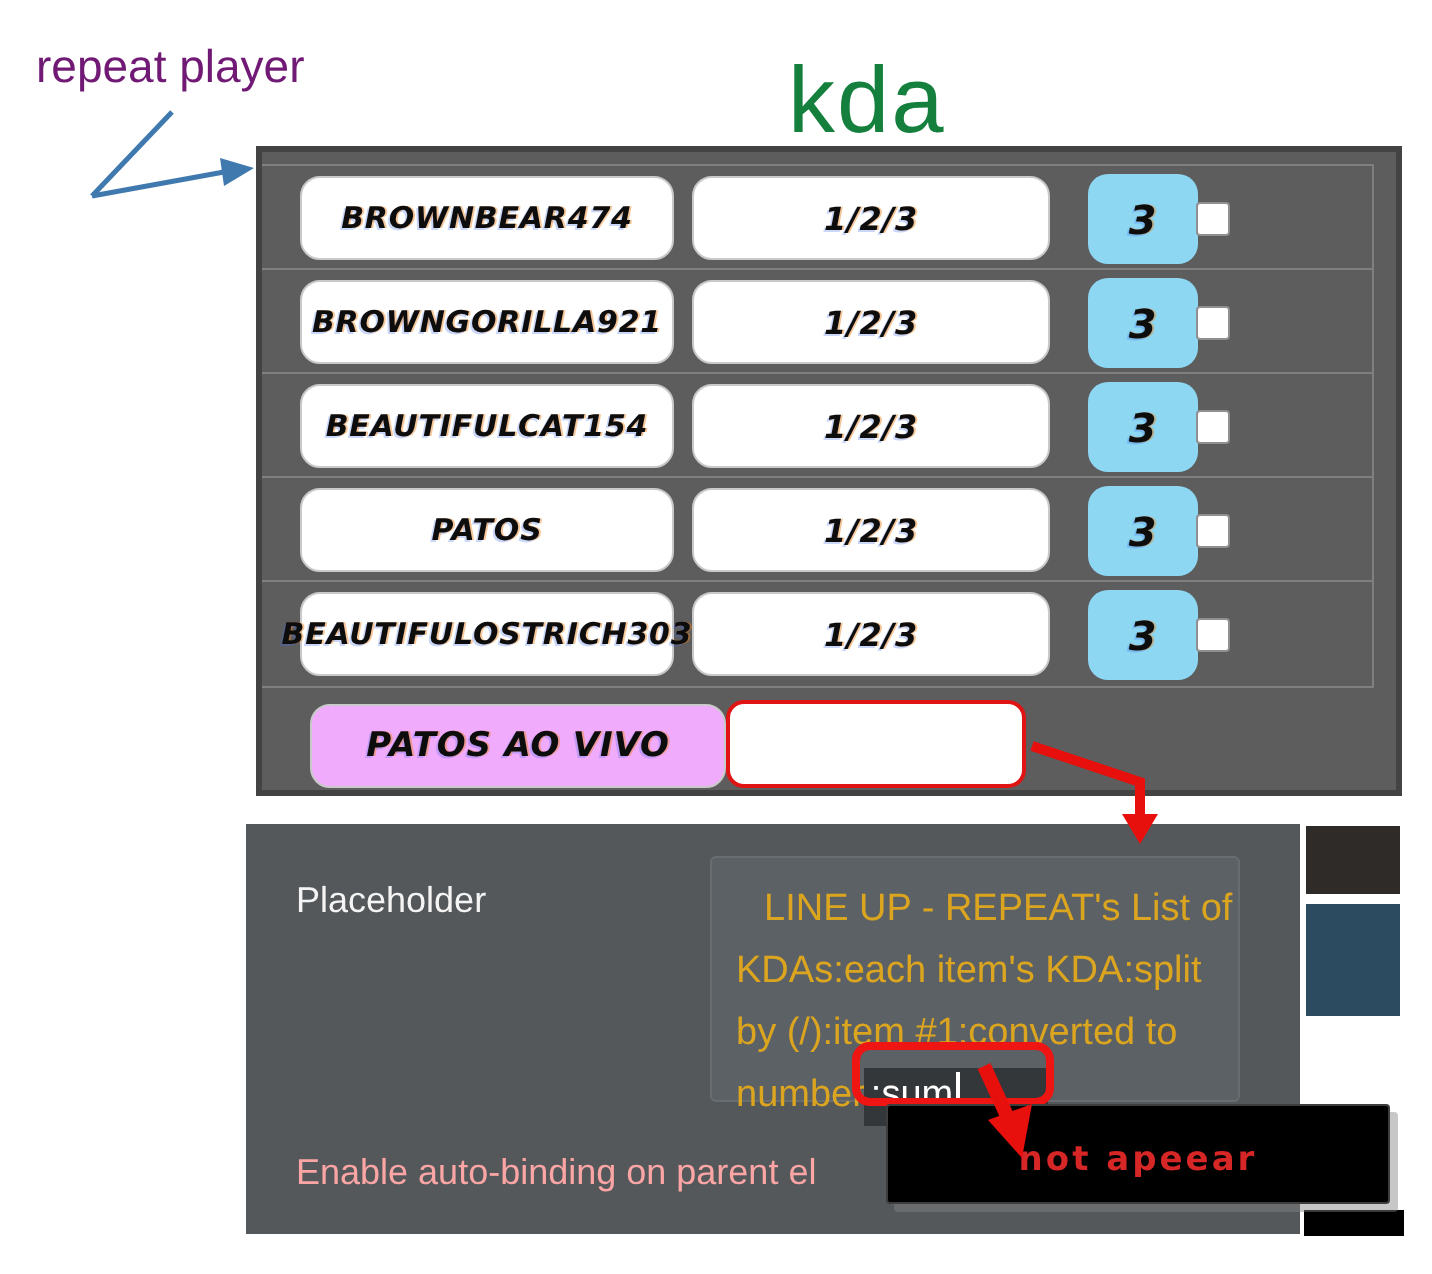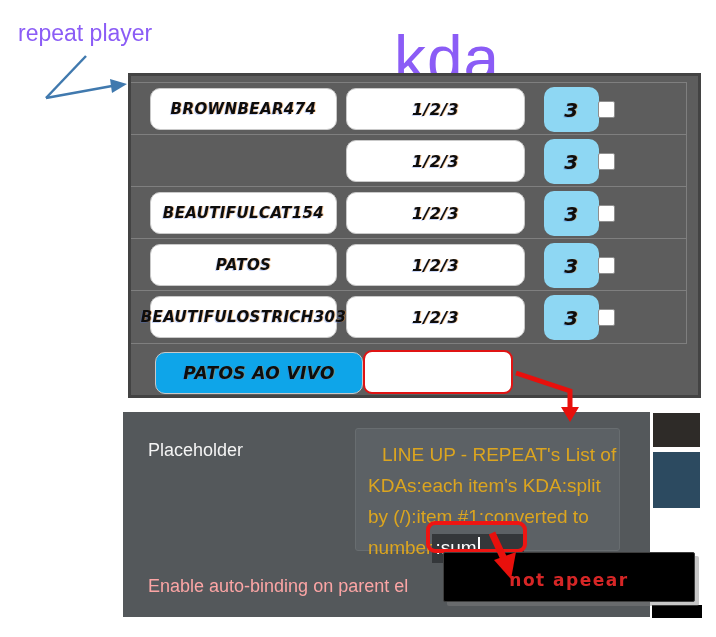--- a/index.html
+++ b/index.html
@@ -5,25 +5,25 @@
   * { margin:0; padding:0; box-sizing:border-box; }
   html,body { background:#ffffff; }
   #stage {
     position:relative; width:716px; height:637px; background:#ffffff;
     font-family:"Liberation Sans", sans-serif; overflow:hidden;
   }
 
   
   .repeat-label {
     position:absolute; left:18px; top:20px;
-    font-size:23px; color:#8b5cf6;
+    font-size:23px; color:#701a75;
   }
   .kda-title {
     position:absolute; left:394px; top:22px;
-    font-size:64px; color:#8b5cf6; letter-spacing:1px;
+    font-size:47px; color:#15803d; letter-spacing:1px;
   }
 
   
   .players-panel {
     position:absolute; left:128px; top:73px; width:573px; height:325px;
     background:#5d5d5d; border:3px solid #434343;
   }
   .grid {
     position:absolute; left:0px; top:6px; width:556px; height:262px;
     display:grid; grid-template-rows:repeat(5,1fr);
@@ -50,21 +50,21 @@
     display:flex; align-items:center; justify-content:center; font-size:20px;
   }
   .checkbox {
     position:absolute; left:467px; top:18px; width:17px; height:17px;
     background:#ffffff; border:1px solid #8f8f8f; border-radius:2px;
   }
 
   .footer-row { position:absolute; left:0; top:274px; width:100%; height:48px; }
   .footer-name {
     position:absolute; left:12px; top:2px; width:208px; height:42px;
-    background:#0ea5e9; border:1px solid #c9c9c9; border-radius:10px;
+    background:#f0abfc; border:1px solid #c9c9c9; border-radius:10px;
     display:flex; align-items:center; justify-content:center; font-size:17px;
   }
   .footer-input {
     position:absolute; left:232px; top:0px; width:150px; height:44px;
     background:#ffffff; border:2px solid #e01414; border-radius:9px;
   }
 
   
   .strip-dark  { position:absolute; left:653px; top:413px; width:47px; height:34px; background:#2e2b28; }
   .strip-blue  { position:absolute; left:653px; top:452px; width:47px; height:56px; background:#2c4a60; }
@@ -131,20 +131,21 @@
     <div class="grid">
 
       <div class="row">
         <div class="name-box comic">BROWNBEAR474</div>
         <div class="kda-box comic">1/2/3</div>
         <div class="count-badge comic">3</div>
         <div class="checkbox"></div>
       </div>
 
       <div class="row">
+        <div class="name-box comic">BROWNGORILLA921</div>
         <div class="kda-box comic">1/2/3</div>
         <div class="count-badge comic">3</div>
         <div class="checkbox"></div>
       </div>
 
       <div class="row">
         <div class="name-box comic">BEAUTIFULCAT154</div>
         <div class="kda-box comic">1/2/3</div>
         <div class="count-badge comic">3</div>
         <div class="checkbox"></div>

